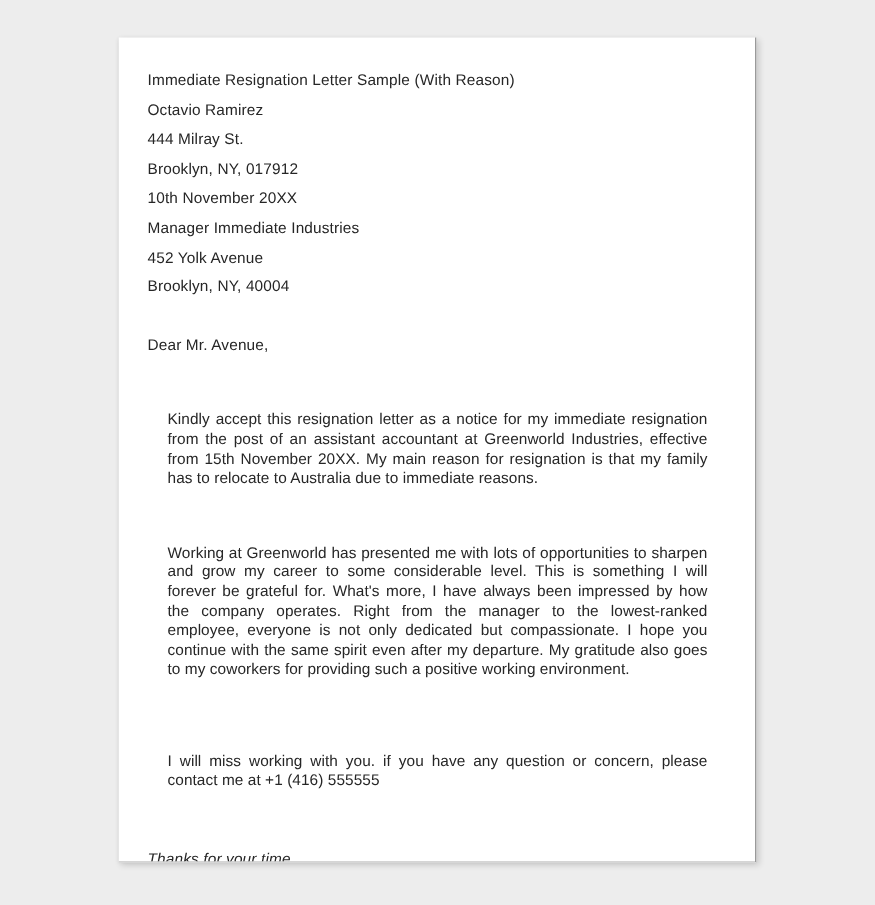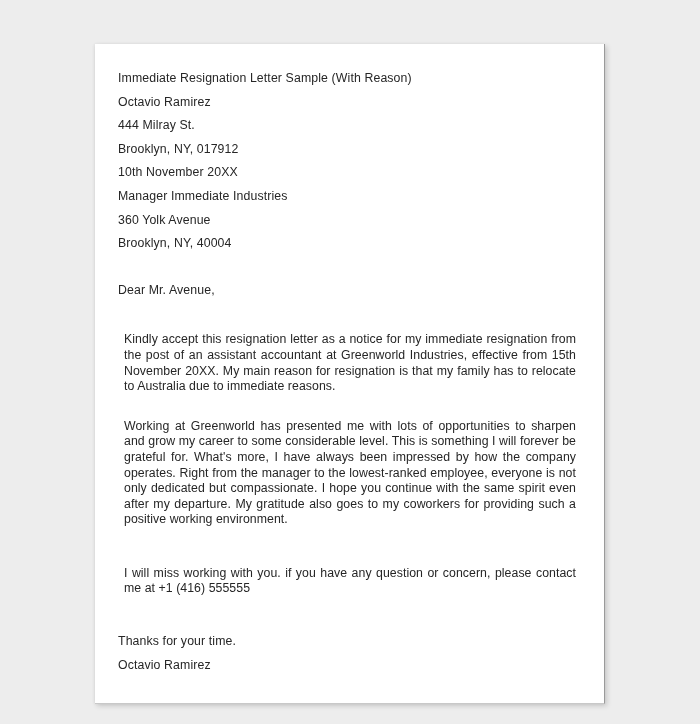--- a/index.html
+++ b/index.html
@@ -16,21 +16,21 @@
 
   #page-wrap {
     position: relative;
     width: 700px;
     height: 724px;
   }
 
   .letter-page {
     position: absolute;
     left: 95px;
-    top: 44px;
+    top: 30px;
     width: 510px;
     height: 660px;
     background: #ffffff;
     box-sizing: border-box;
     border-right: 1px solid #9a9a9a;
     border-bottom: 1px solid #c8c8c8;
     box-shadow: 2px 2px 5px rgba(0,0,0,0.16),
                 -1px 0 3px rgba(0,0,0,0.05);
     overflow: hidden;
   }
@@ -46,31 +46,31 @@
     letter-spacing: 0.01em;
     white-space: nowrap;
   }
 
   .letter-para {
     font-size: 12.3px;
     line-height: 15.6px;
     color: #262626;
     text-align: justify;
     text-justify: inter-word;
-    margin: 6px;
+    margin: 16px;
     letter-spacing: 0.005em;
   }
 
   .gap-salutation { height: 23px; }
   .gap-after-salutation { height: 24px; }
   .gap-para { height: 12px; }
   .gap-before-closing-para { height: 26px; }
   .gap-before-thanks { height: 27px; }
 
-  .closing-block .letter-line { line-height: 23.6px; }
+  .closing-block .letter-line { line-height: 23.6px; font-style: italic; }
 </style>
 </head>
 <body>
 
 <div id="page-wrap">
 
   <div class="letter-page">
     <div class="page-inner">
 
       <div class="letter-line">Immediate Resignation Letter Sample (With Reason)</div>
@@ -79,21 +79,21 @@
 
       <div class="letter-line">444 Milray St.</div>
 
       <div class="letter-line">Brooklyn, NY, 017912</div>
 
       <div class="letter-line">10th November 20XX</div>
 
 
       <div class="letter-line">Manager Immediate Industries</div>
 
-      <div class="letter-line">360 Yolk Avenue</div>
+      <div class="letter-line">452 Yolk Avenue</div>
 
       <div class="letter-line">Brooklyn, NY, 40004</div>
 
       <div class="gap-salutation"></div>
 
       <div class="letter-line">Dear Mr. Avenue,</div>
 
       <div class="gap-after-salutation"></div>
 
       <p class="letter-para">Kindly accept this resignation letter as a notice for my immediate resignation from the post of an assistant accountant at Greenworld Industries, effective from 15th November 20XX. My main reason for resignation is that my family has to relocate to Australia due to immediate reasons.</p>

